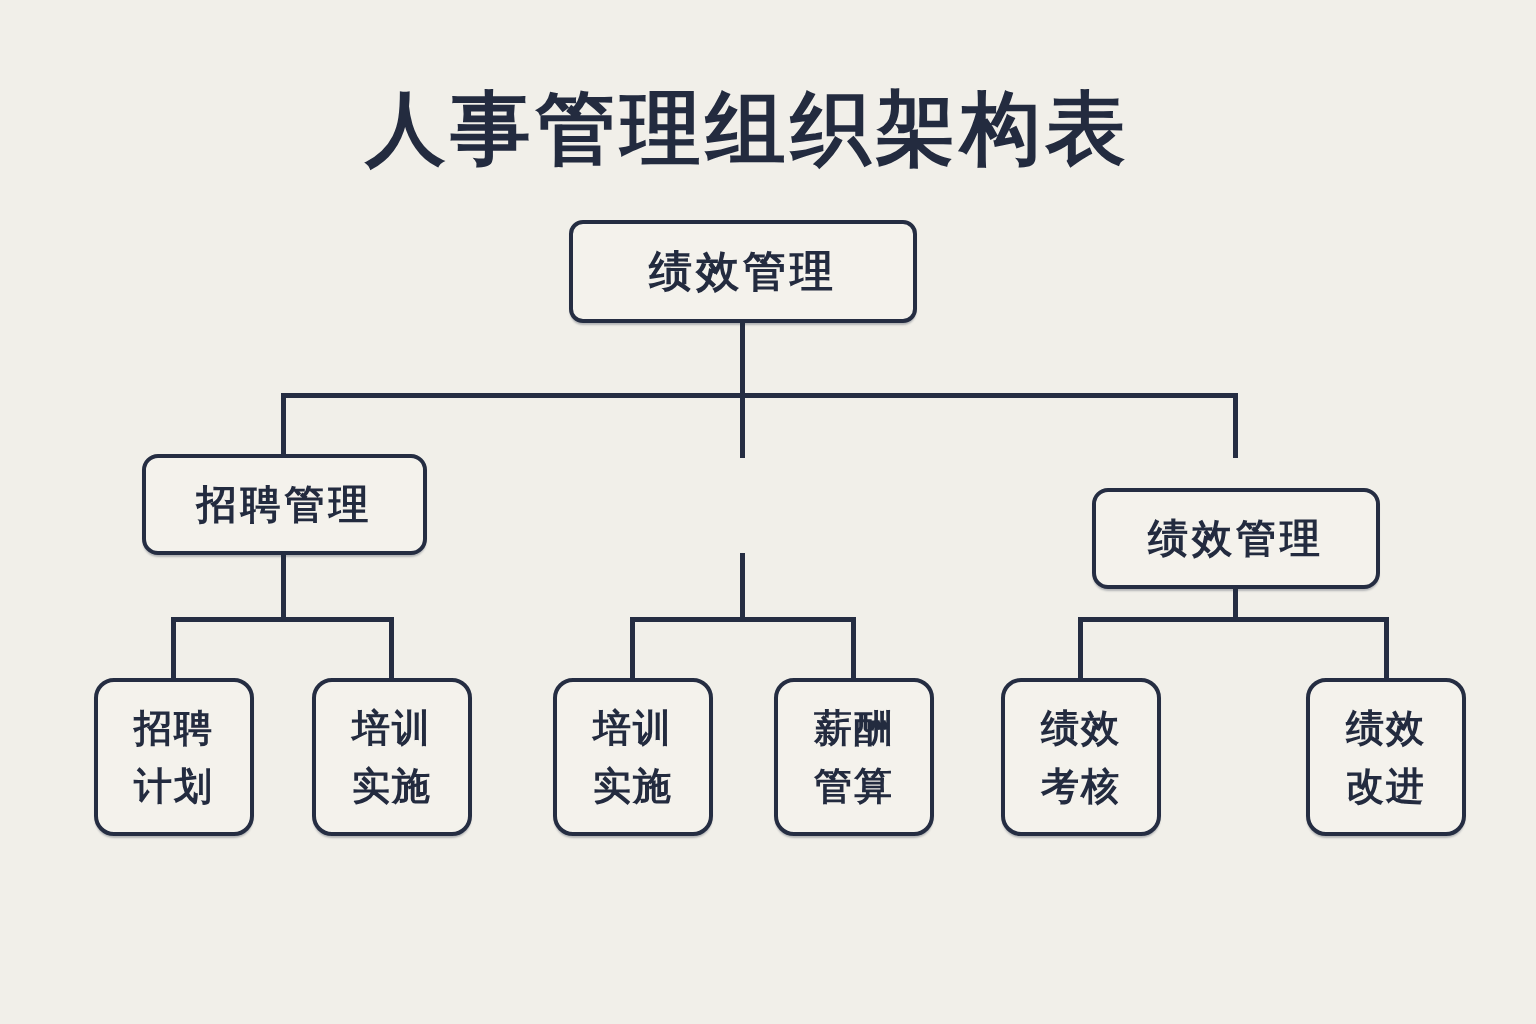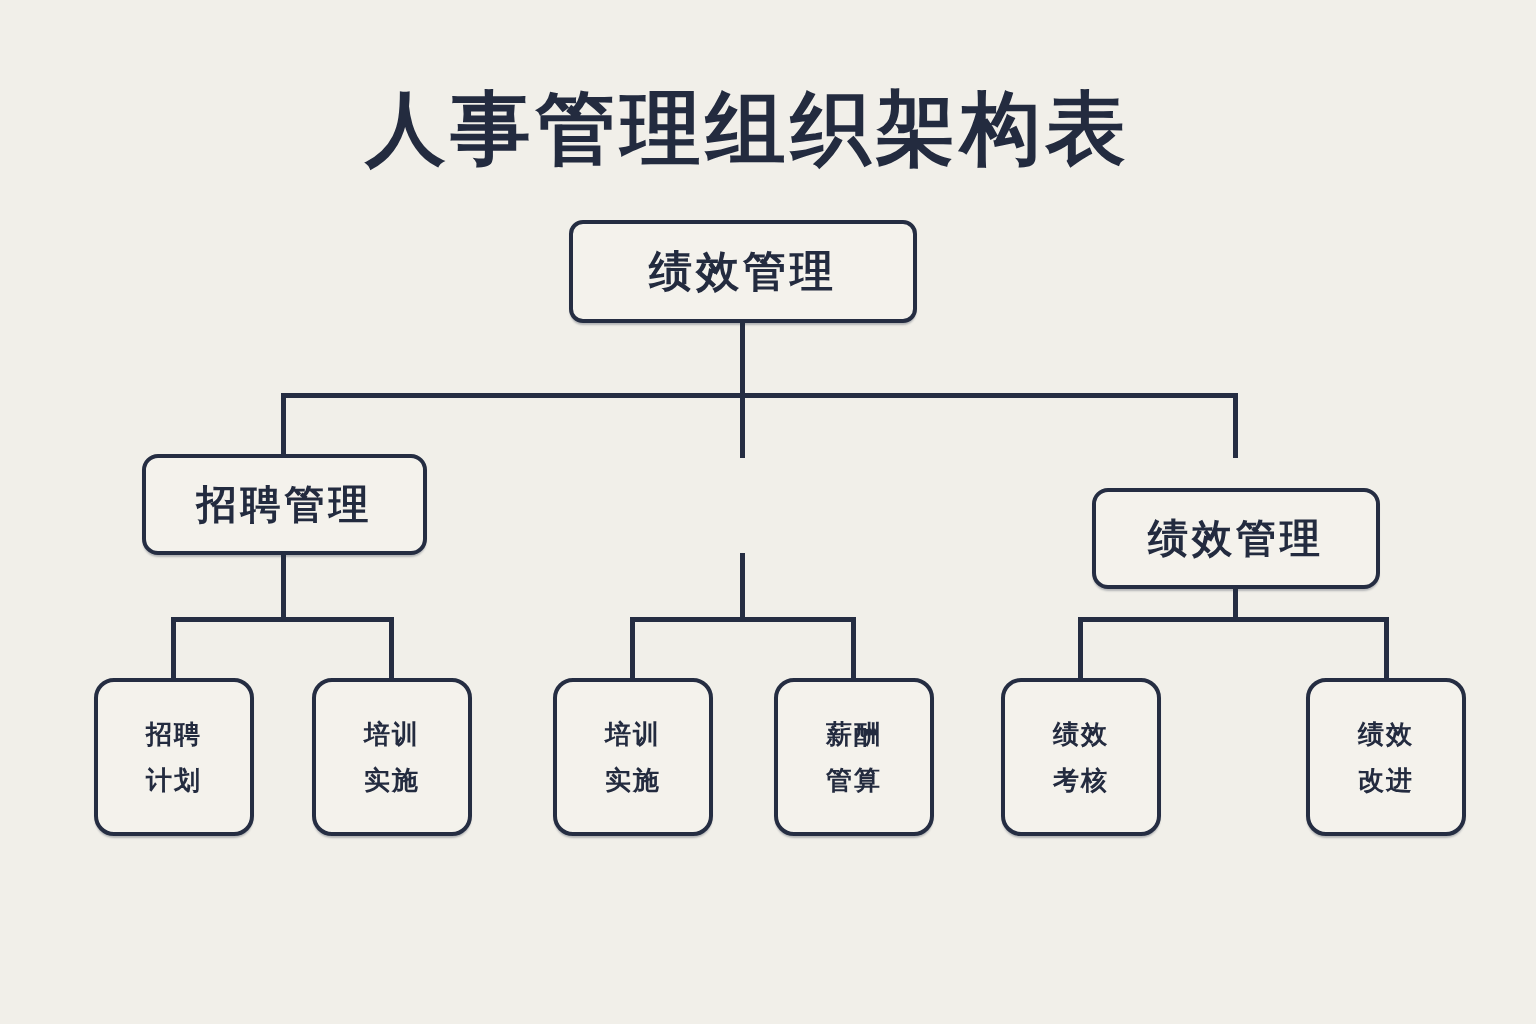--- a/index.html
+++ b/index.html
@@ -38,21 +38,21 @@
   }
   .node-l2{
     top:454px;width:288px;height:101px;
     border-radius:16px;font-size:40px;letter-spacing:4px;
   }
   #l2-0{left:142px;width:285px;}
   #l2-1{left:600px;}
   #l2-2{left:1092px;margin-top:34px;}
   .node-leaf{
     top:678px;width:160px;height:158px;
-    border-radius:20px;font-size:26px;letter-spacing:2px;
+    border-radius:20px;font-size:38px;letter-spacing:2px;
     gap:20px;
   }
   #leaf-0{left:94px;}
   #leaf-1{left:312px;}
   #leaf-2{left:553px;}
   #leaf-3{left:774px;}
   #leaf-4{left:1001px;}
   #leaf-5{left:1306px;}
   .leaf-line{display:block;line-height:1;}
   .conn{position:absolute;background:var(--line);z-index:1;}

